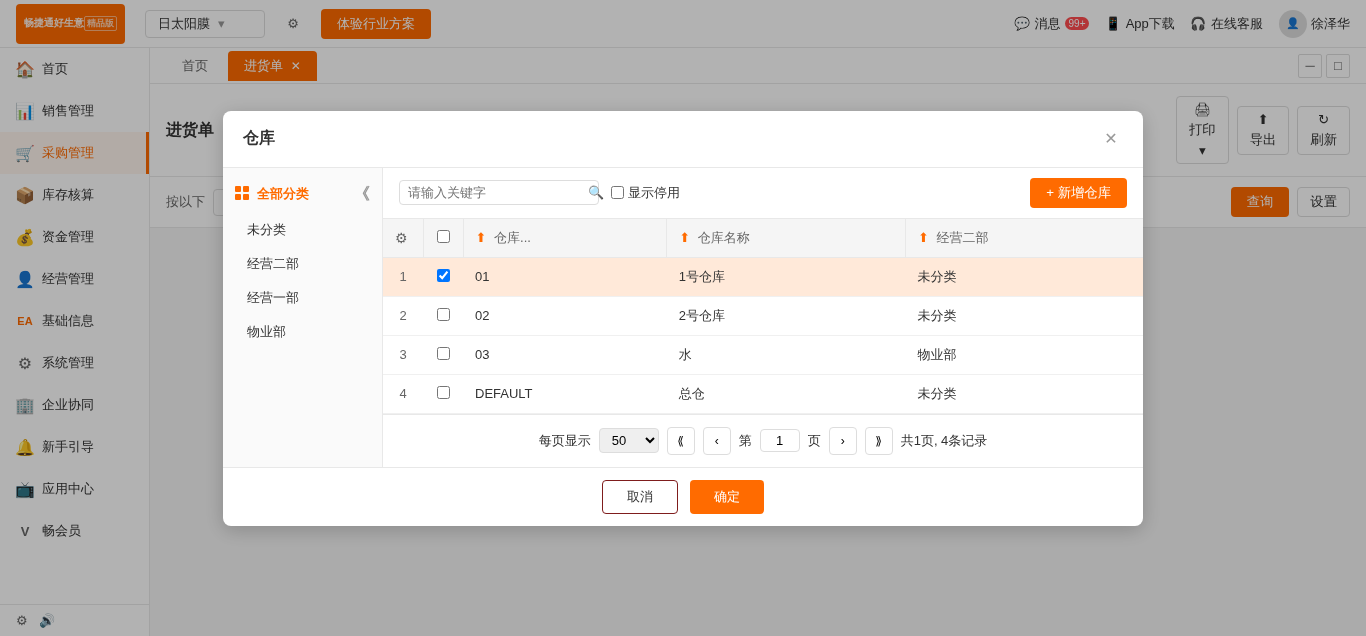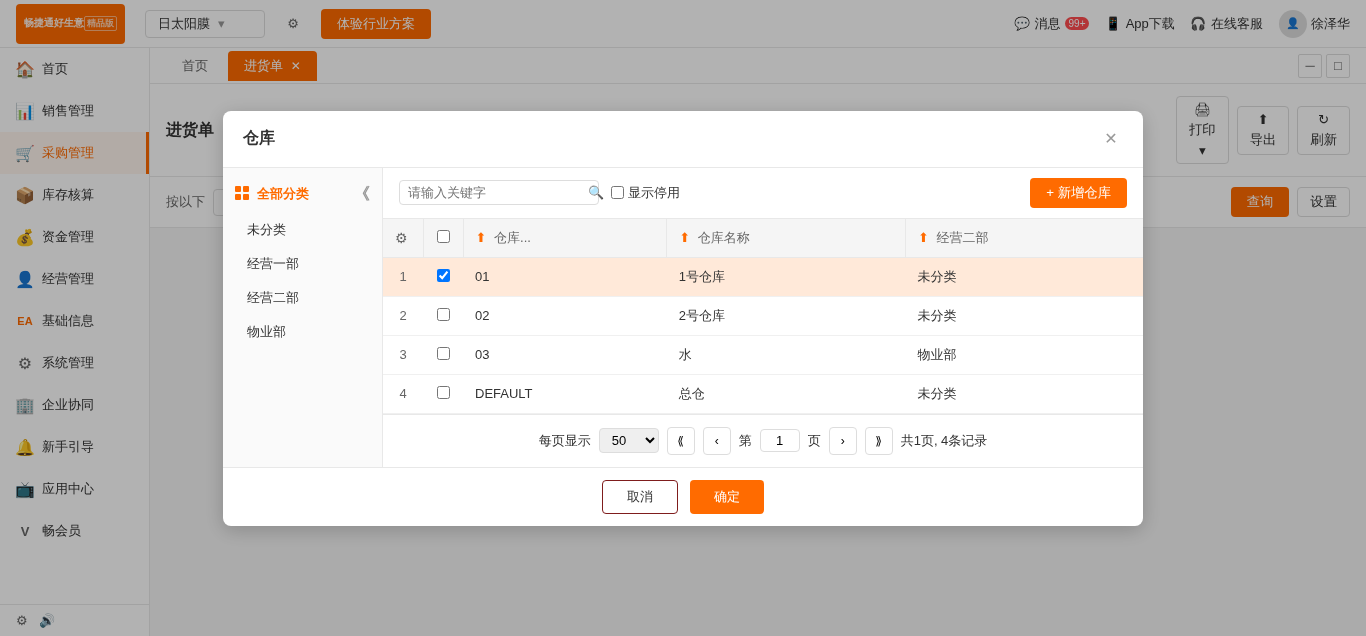--- a/index.html
+++ b/index.html
@@ -641,24 +641,24 @@
               <rect x="8" y="8" width="6" height="6" rx="1" fill="#ff6b00"></rect>
             </svg>
           </span>
           <span style="color:#ff6b00;font-weight:bold">全部分类</span>
           <span class="collapse-btn">《</span>
         </div>
         <div class="modal-sidebar-item">
           <span>未分类</span>
         </div>
         <div class="modal-sidebar-item">
-          <span>经营一部</span>
+          <span>经营二部</span>
         </div>
         <div class="modal-sidebar-item">
-          <span>经营二部</span>
+          <span>经营一部</span>
         </div>
         <div class="modal-sidebar-item">
           <span>物业部</span>
         </div>
       </div>
 
       <div class="modal-content">
 
         <div class="modal-toolbar">
           <div class="search-box">

